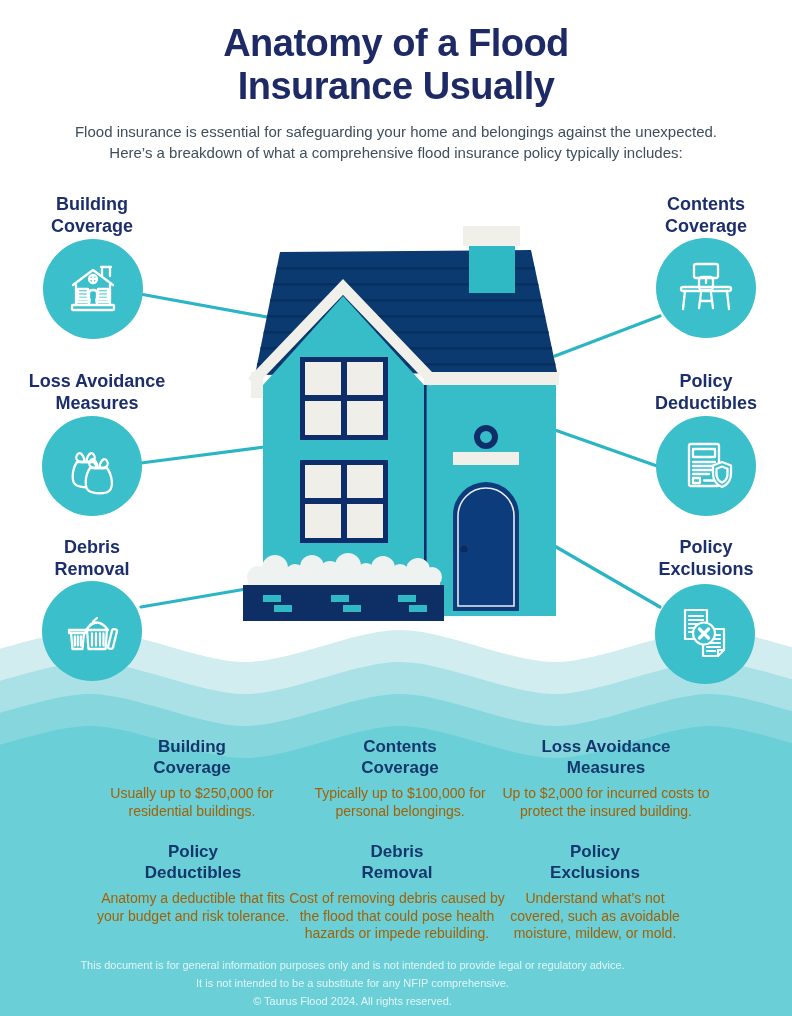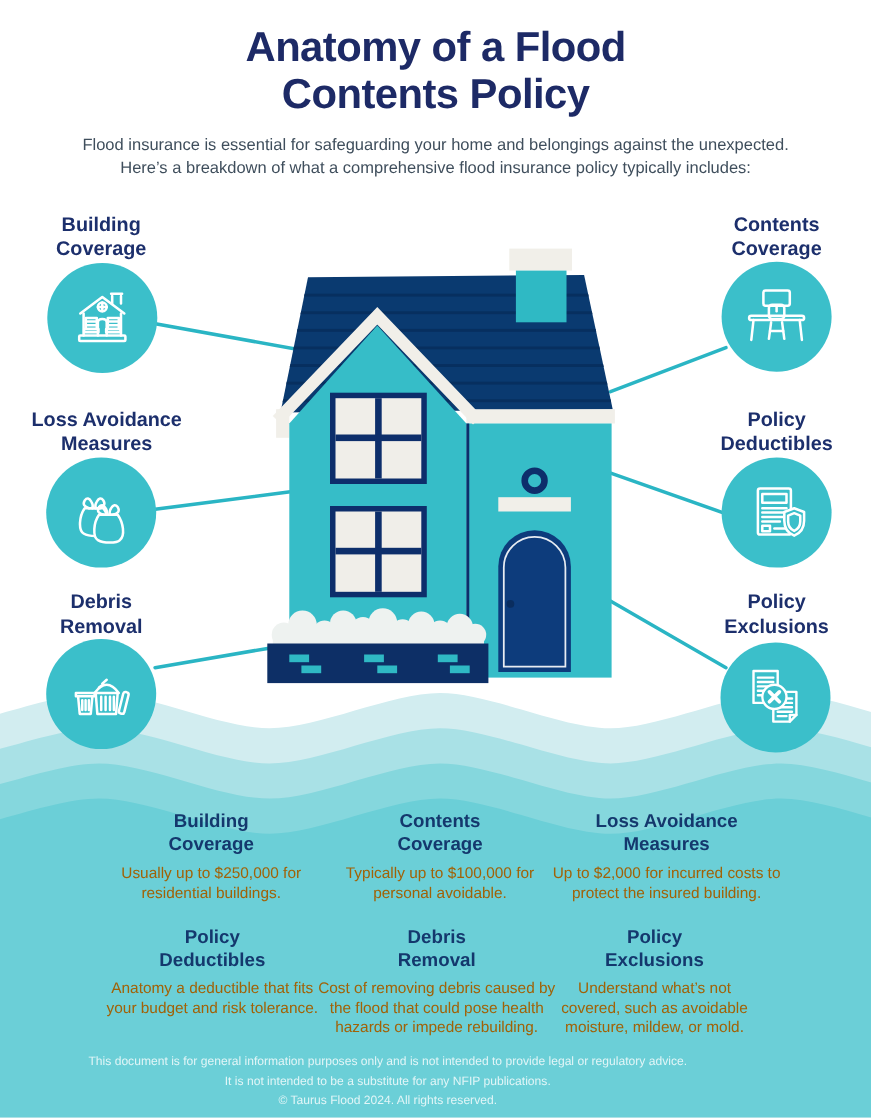--- a/index.html
+++ b/index.html
@@ -157,21 +157,21 @@
     <g>
       <path fill="#d2edf0" d="M-70,662 C-25,662 45,630 90,630 C135,630 200,662 245,662 C290,662 355,630 400,630 C445,630 510,662 555,662 C600,662 665,630 710,630 C755,630 820,662 865,662 L865,1020 L-70,1020 Z"></path>
       <path fill="#a9e1e6" d="M-70,694 C-25,694 45,662 90,662 C135,662 200,694 245,694 C290,694 355,662 400,662 C445,662 510,694 555,694 C600,694 665,662 710,662 C755,662 820,694 865,694 L865,1020 L-70,1020 Z"></path>
       <path fill="#85d7dd" d="M-70,726 C-25,726 45,694 90,694 C135,694 200,726 245,726 C290,726 355,694 400,694 C445,694 510,726 555,726 C600,726 665,694 710,694 C755,694 820,726 865,726 L865,1020 L-70,1020 Z"></path>
       <path fill="#6bcfd7" d="M-70,758 C-25,758 45,726 90,726 C135,726 200,758 245,758 C290,758 355,726 400,726 C445,726 510,758 555,758 C600,758 665,726 710,726 C755,726 820,758 865,758 L865,1020 L-70,1020 Z"></path>
     </g>
   </svg>
 
   <h1 class="title">
     <span>Anatomy of a Flood</span><br>
-    <span>Contents Policy</span>
+    <span>Insurance Usually</span>
   </h1>
   <p class="intro">
     <span>Flood insurance is essential for safeguarding your home and belongings against the unexpected.</span><br>
     <span>Here’s a breakdown of what a comprehensive flood insurance policy typically includes:</span>
   </p>
 
   <div class="callout-label l-building">
     <span>Building</span><br><span>Coverage</span>
   </div>
   <div class="callout-label l-contents">
@@ -281,38 +281,38 @@
       </g>
     </svg>
   </div>
 
   <div class="detail d1">
     <div class="dh"><span>Building</span><br><span>Coverage</span></div>
     <div class="db" style="max-width:210px;margin-left:auto;margin-right:auto;">Usually up to $250,000 for residential buildings.</div>
   </div>
   <div class="detail d2">
     <div class="dh"><span>Contents</span><br><span>Coverage</span></div>
-    <div class="db" style="max-width:200px;margin-left:auto;margin-right:auto;">Typically up to $100,000 for personal avoidable.</div>
+    <div class="db" style="max-width:200px;margin-left:auto;margin-right:auto;">Typically up to $100,000 for personal belongings.</div>
   </div>
   <div class="detail d3">
     <div class="dh"><span>Loss Avoidance</span><br><span>Measures</span></div>
     <div class="db" style="max-width:230px;margin-left:auto;margin-right:auto;">Up to $2,000 for incurred costs to protect the insured building.</div>
   </div>
   <div class="detail d4">
     <div class="dh"><span>Policy</span><br><span>Deductibles</span></div>
     <div class="db" style="max-width:200px;margin-left:auto;margin-right:auto;">Anatomy a deductible that fits your budget and risk tolerance.</div>
   </div>
   <div class="detail d5">
     <div class="dh"><span>Debris</span><br><span>Removal</span></div>
     <div class="db" style="max-width:230px;margin-left:auto;margin-right:auto;">Cost of removing debris caused by the flood that could pose health hazards or impede rebuilding.</div>
   </div>
   <div class="detail d6">
     <div class="dh"><span>Policy</span><br><span>Exclusions</span></div>
     <div class="db" style="max-width:195px;margin-left:auto;margin-right:auto;">Understand what’s not covered, such as avoidable moisture, mildew, or mold.</div>
   </div>
 
   <div class="footer">
     <span>This document is for general information purposes only and is not intended to provide legal or regulatory advice.</span><br>
-    <span>It is not intended to be a substitute for any NFIP publications.</span><br>
+    <span>It is not intended to be a substitute for any NFIP comprehensive.</span><br>
     <span>© Taurus Flood 2024. All rights reserved.</span>
   </div>
 
 </div>
 
 </body></html>

